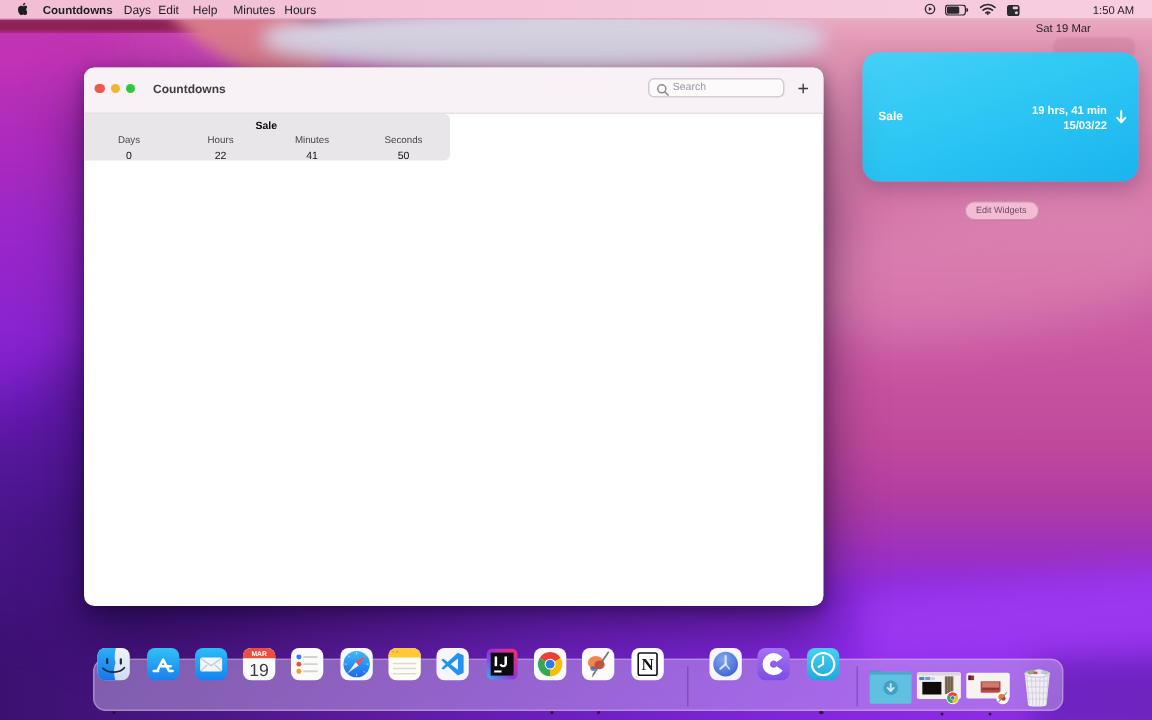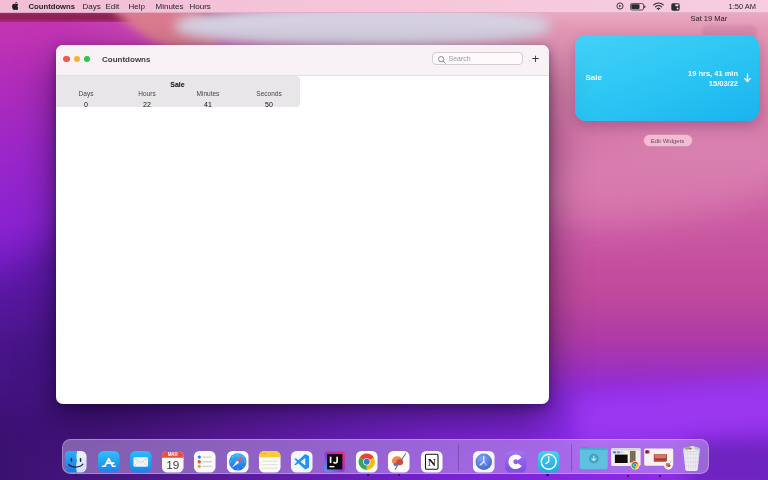--- a/index.html
+++ b/index.html
@@ -74,21 +74,21 @@
   #wsale { position:absolute; left:10.5px; top:38.5px; font-size:8px; font-weight:bold; color:#fdfeff; }
   #wtime { position:absolute; right:21px; top:34px; font-size:7.5px; font-weight:bold; color:#fdfeff; text-align:right; }
   #wdate { position:absolute; right:21px; top:44.5px; font-size:7.5px; font-weight:bold; color:#fdfeff; text-align:right; }
   #editw { position:absolute; left:642.5px; top:133.5px; width:50px; height:13.5px; border-radius:7px;
     background:#f3bcd4; border:0.5px solid rgba(140,60,100,0.35);
     font-size:6px; color:#6d4a5e; text-align:center; line-height:13px; }
 
   
   #dock { position:absolute; left:61.5px; top:439.3px; width:647px; height:35px; border-radius:8.5px;
     background:rgba(208,186,242,0.45); border:0.5px solid rgba(255,255,255,0.28); }
-  .di { position:absolute; top:450px; width:23.5px; height:23.5px; }
+  .di { position:absolute; top:431px; width:23.5px; height:23.5px; }
   .di svg { position:absolute; left:0; top:0; }
   .dsep { position:absolute; top:444px; width:1px; height:27px; background:rgba(70,40,110,0.35); }
   .ddot { position:absolute; top:473.8px; width:2.6px; height:2.6px; border-radius:50%; background:rgba(30,16,50,0.9); }
 </style>
 </head>
 <body>
 <div id="screen">
   <div id="wallR"></div>
   <div class="wband" id="rlight"></div>
   <div id="wallL"></div>

